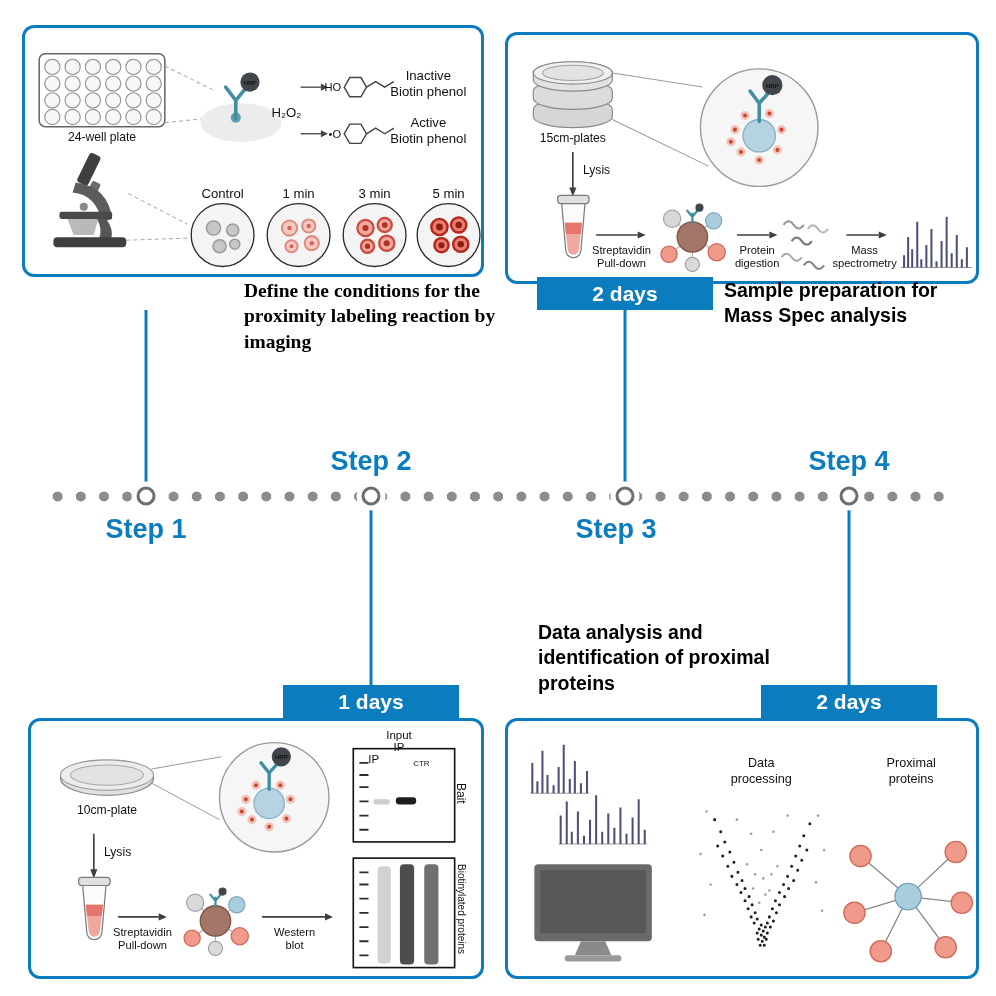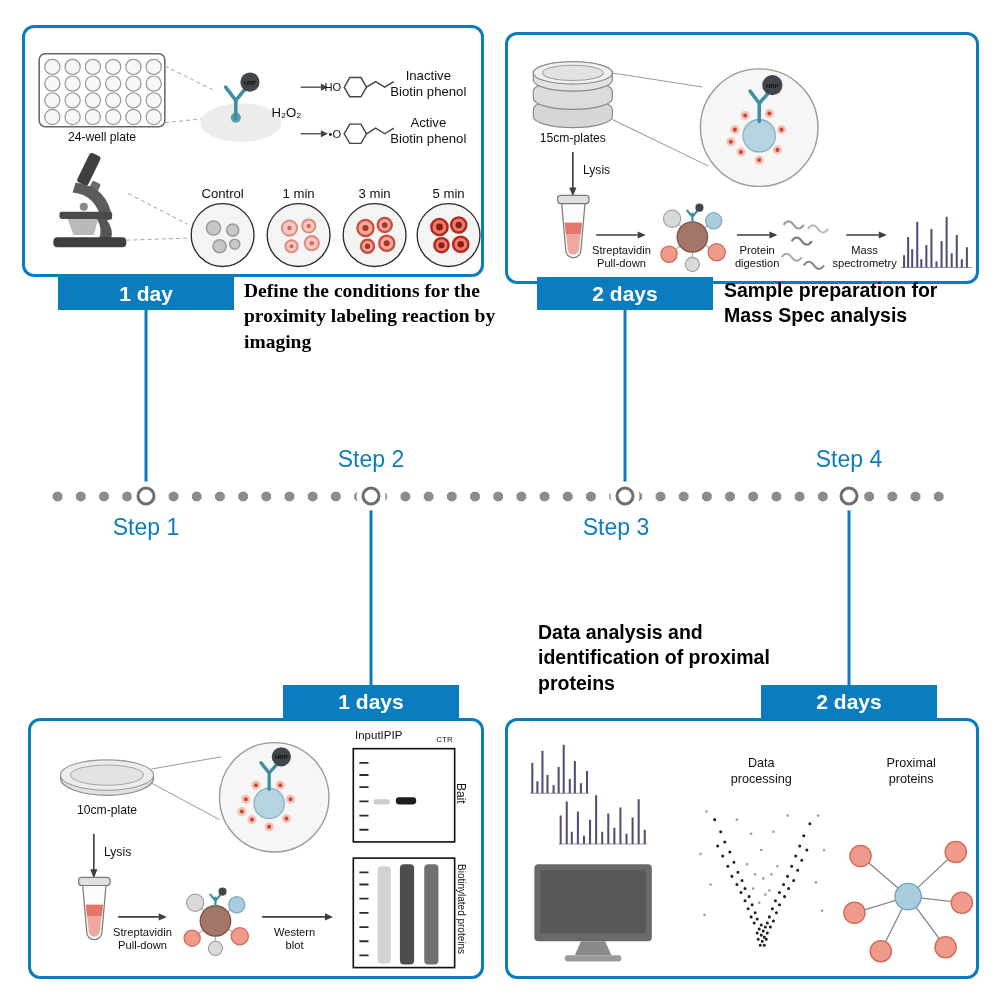--- a/index.html
+++ b/index.html
@@ -36,29 +36,29 @@
 
   .dot-row { position:absolute; left:46px; top:490.5px; width:904px; height:11px;
              background-image:radial-gradient(circle, var(--dot) 4.8px, transparent 5.2px);
              background-size:23.2px 11px; background-repeat:repeat-x; }
   .marker { position:absolute; top:496px; width:13px; height:13px; background:#fff;
             border:3.5px solid #6e6e6e; border-radius:50%; box-shadow:0 0 0 5px #fff;
             transform:translate(-50%,-50%); }
   #marker1 { left:146px; } #marker2 { left:371px; } #marker3 { left:625px; } #marker4 { left:849px; }
 
   .step-label { position:absolute; transform:translateX(-50%); color:var(--accent);
-                font-size:23px; font-weight:normal; white-space:nowrap; }
+                font-size:27px; font-weight:bold; white-space:nowrap; }
   #steplabel1 { left:146px; top:514px; }
   #steplabel2 { left:371px; top:446px; }
   #steplabel3 { left:616px; top:514px; }
   #steplabel4 { left:849px; top:446px; }
 
   .gel-header { position:absolute; left:318px; top:8px; width:100px; height:15px;
-                display:flex; justify-content:space-between; align-items:flex-start;
-                padding:0 6px; box-sizing:border-box; font-size:11.5px; color:#111; }
+                display:flex; justify-content:space-between; align-items:center;
+                padding:0 6px; box-sizing:border-box; font-size:11.5px; color:#111;flex-direction:column; }
   .gel-header sub { font-size:8px;margin-left:34px; }
   .vlabel { position:absolute; writing-mode:vertical-rl; display:flex; align-items:center;
             justify-content:center; color:#111; white-space:nowrap; }
   #bait-label  { left:421px; top:26px;  width:18px; height:92px;  font-size:12px; }
   #biotin-label{ left:421px; top:134px; width:18px; height:108px; font-size:10px; }
 </style>
 </head>
 <body>
 
 <div class="canvas">
@@ -273,21 +273,20 @@
       <text x="352" y="215" font-size="11" text-anchor="middle">Mass</text>
       <text x="352" y="228" font-size="11" text-anchor="middle">spectrometry</text>
 
       <g>
         <path d="M388 228 H458" stroke="#999" stroke-width="1"></path>
         <path d="M391 228 V216 M395 228 V198 M399 228 V210 M404 228 V183 M408 228 V220 M413 228 V206 M418 228 V190 M423 228 V222 M428 228 V202 M433 228 V178 M438 228 V214 M443 228 V196 M448 228 V220 M453 228 V208" stroke="#4b4e78" stroke-width="2"></path>
       </g>
     </svg>
   </div>
 
-  <div class="badge" id="badge1">1 day</div>
   <div class="desc" id="desc1">Define the conditions for the proximity labeling reaction by imaging</div>
   <div class="badge" id="badge3">2 days</div>
   <div class="desc" id="desc3">Sample preparation for Mass Spec analysis</div>
 
   <div class="connector" id="conn1"></div>
   <div class="connector" id="conn2"></div>
   <div class="connector" id="conn3"></div>
   <div class="connector" id="conn4"></div>
   <div class="dot-row"></div>
   <div class="marker" id="marker1"></div>

